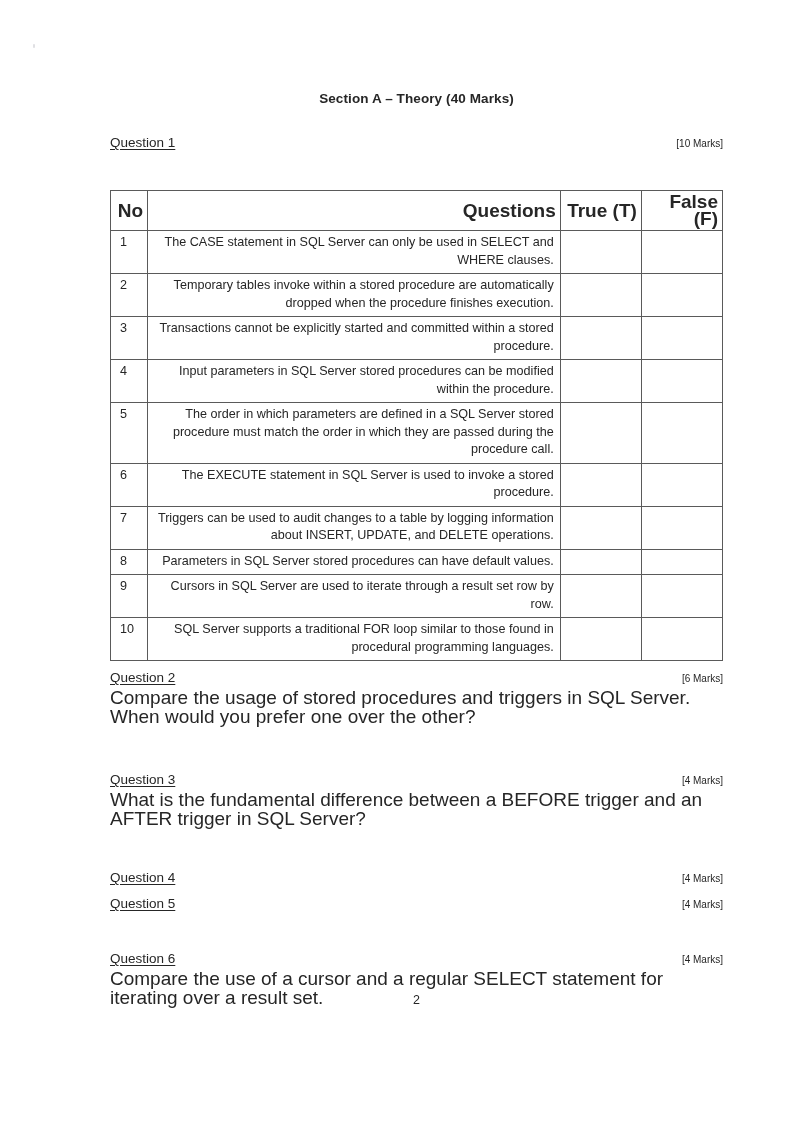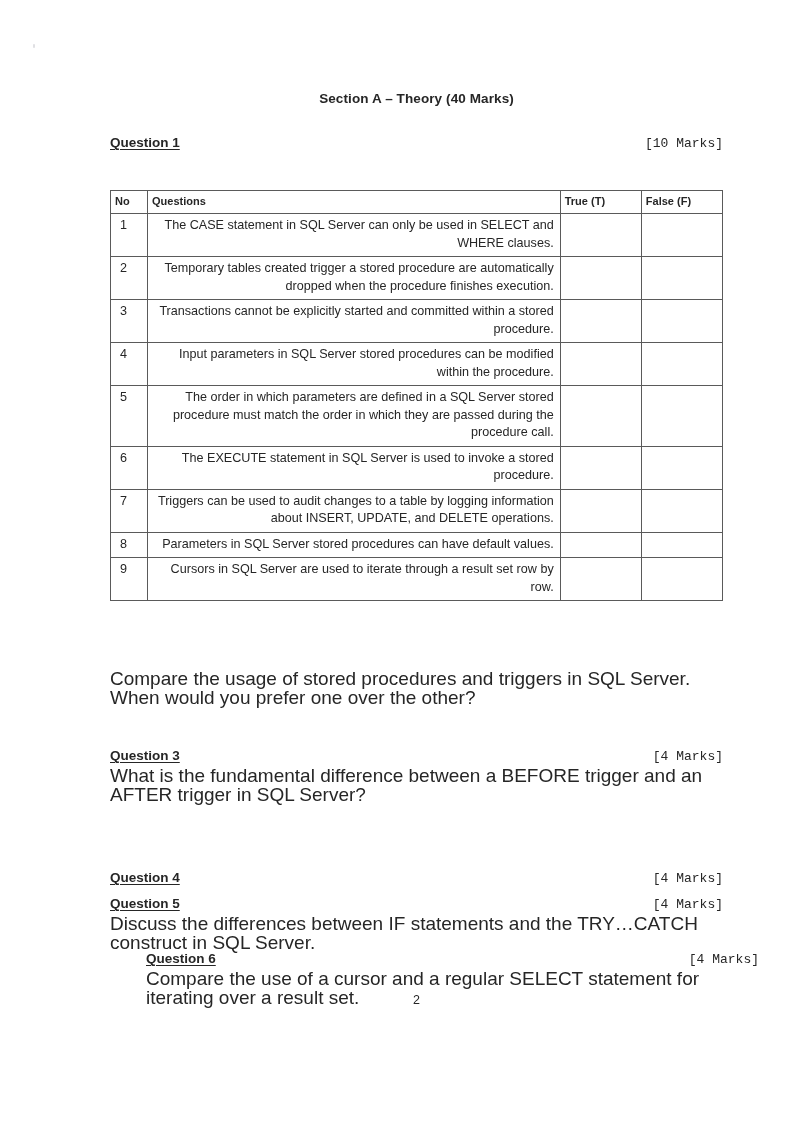--- a/index.html
+++ b/index.html
@@ -64,32 +64,31 @@
     left: 0;
     width: 613px;
   }
   .q-heading-row {
     display: flex;
     justify-content: space-between;
     align-items: baseline;
   }
   .q-label {
     font-size: 13.5px;
-    font-weight: bold;
+    font-weight: normal;
     text-decoration: underline;
     text-underline-offset: 2px;
     line-height: 18px;
     white-space: nowrap;
   }
   .q-marks {
-    font-size: 13px;
+    font-size: 10px;
     font-weight: normal;
     line-height: 18px;
     white-space: nowrap;
-    font-family: Liberation Mono, monospace;
   }
   .q1-sub {
     font-size: 13.5px;
     font-weight: bold;
     line-height: 18px;
     margin-top: 1px;
   }
 
   
   .tf-table {
@@ -102,23 +101,23 @@
     font-size: 12.6px;
   }
   .tf-table th,
   .tf-table td {
     border: 1px solid #5a5a5a;
     vertical-align: top;
     padding: 3px 6px 4px 6px;
     line-height: 17.5px;
   }
   .tf-table thead th {
-    text-align: left;
+    text-align: right;
     font-weight: bold;
-    font-size: 11px;
+    font-size: 19px;
     padding: 2px 4px 3px 4px;
     line-height: 17px;
     vertical-align: middle;
   }
   .col-no    { width: 37px; }
   .col-q     { width: 412px; }
   .col-true  { width: 81px; }
   .col-false { width: 81px; }
 
   .tf-table td.cell-no {
@@ -191,21 +190,21 @@
       </thead>
       <tbody id="tf-body">
           <tr>
             <td class="cell-no">1</td>
             <td class="cell-q">The CASE statement in SQL Server can only be used in SELECT and WHERE clauses.</td>
             <td class="cell-ans"></td>
             <td class="cell-ans"></td>
           </tr>
           <tr>
             <td class="cell-no">2</td>
-            <td class="cell-q">Temporary tables created trigger a stored procedure are automatically dropped when the procedure finishes execution.</td>
+            <td class="cell-q">Temporary tables invoke within a stored procedure are automatically dropped when the procedure finishes execution.</td>
             <td class="cell-ans"></td>
             <td class="cell-ans"></td>
           </tr>
           <tr>
             <td class="cell-no">3</td>
             <td class="cell-q">Transactions cannot be explicitly started and committed within a stored procedure.</td>
             <td class="cell-ans"></td>
             <td class="cell-ans"></td>
           </tr>
           <tr>
@@ -237,48 +236,57 @@
             <td class="cell-q">Parameters in SQL Server stored procedures can have default values.</td>
             <td class="cell-ans"></td>
             <td class="cell-ans"></td>
           </tr>
           <tr>
             <td class="cell-no">9</td>
             <td class="cell-q">Cursors in SQL Server are used to iterate through a result set row by row.</td>
             <td class="cell-ans"></td>
             <td class="cell-ans"></td>
           </tr>
+          <tr>
+            <td class="cell-no">10</td>
+            <td class="cell-q">SQL Server supports a traditional FOR loop similar to those found in procedural programming languages.</td>
+            <td class="cell-ans"></td>
+            <td class="cell-ans"></td>
+          </tr>
         </tbody>
     </table>
 
     <div id="lower-questions">
         <div class="q-block" style="top: 669px;">
+          <div class="q-heading-row">
+            <span class="q-label">Question 2</span>
+            <span class="q-marks">[6 Marks]</span>
+          </div>
           <div class="q-body">Compare the usage of stored procedures and triggers in SQL Server. When would you prefer one over the other?</div>
         </div>
-        <div class="q-block" style="top: 747px;">
+        <div class="q-block" style="top: 771px;">
           <div class="q-heading-row">
             <span class="q-label">Question 3</span>
             <span class="q-marks">[4 Marks]</span>
           </div>
           <div class="q-body">What is the fundamental difference between a BEFORE trigger and an AFTER trigger in SQL Server?</div>
         </div>
         <div class="q-block" style="top: 869px;">
           <div class="q-heading-row">
             <span class="q-label">Question 4</span>
             <span class="q-marks">[4 Marks]</span>
           </div>
         </div>
         <div class="q-block" style="top: 895px;">
           <div class="q-heading-row">
             <span class="q-label">Question 5</span>
             <span class="q-marks">[4 Marks]</span>
           </div>
-          <div class="q-body">Discuss the differences between IF statements and the TRY…CATCH construct in SQL Server.</div>
-        </div>
-        <div class="q-block" style="top: 950px; margin-left: 36px;">
+        </div>
+        <div class="q-block" style="top: 950px;">
           <div class="q-heading-row">
             <span class="q-label">Question 6</span>
             <span class="q-marks">[4 Marks]</span>
           </div>
           <div class="q-body">Compare the use of a cursor and a regular SELECT statement for iterating over a result set.</div>
         </div>
       </div>
 
     <div class="page-number">2</div>
 

